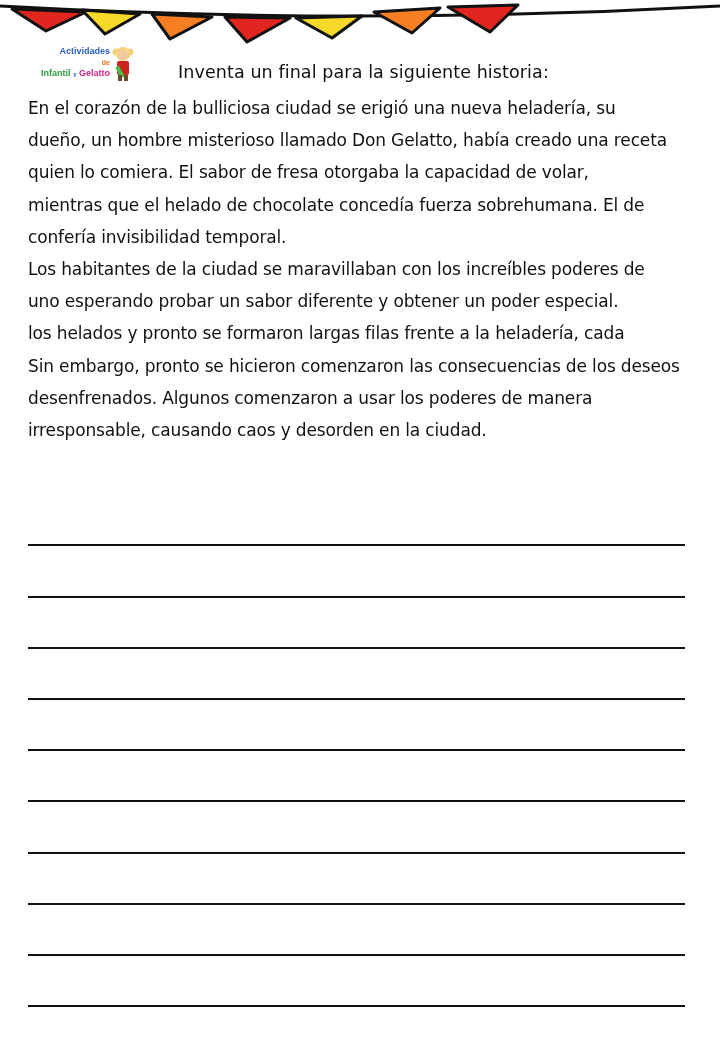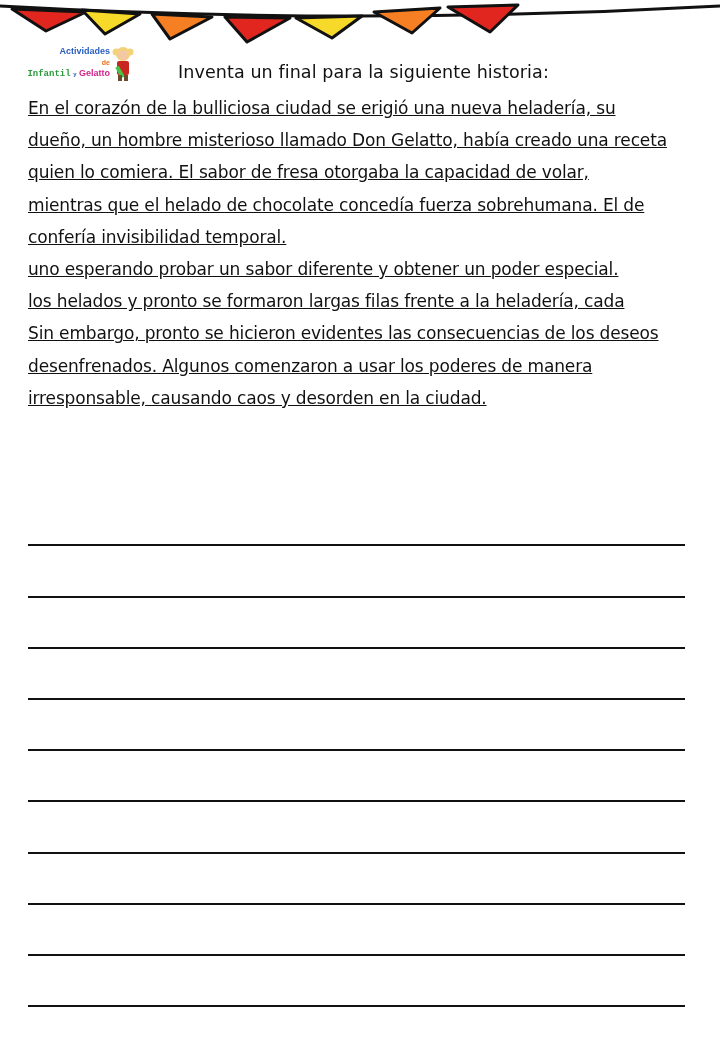--- a/index.html
+++ b/index.html
@@ -5,28 +5,28 @@
   html, body { margin: 0; padding: 0; background: #ffffff; }
   body { width: 720px; height: 1040px; position: relative; overflow: hidden;
          font-family: "DejaVu Sans", sans-serif; color: #111; }
   .banner { position: absolute; left: 0; top: 0; width: 720px; height: 48px; }
   .logo { position: absolute; left: 14px; top: 44px; width: 125px; height: 40px; }
   .logo-text { position: absolute; left: 4px; top: 2px; width: 92px; text-align: right;
                font-family: "Liberation Sans", sans-serif; font-weight: bold; line-height: 11px; }
   .logo-line1 { font-size: 9px; color: #2a5fbf; display: block; }
   .logo-line2 { font-size: 7px; color: #e8701a; display: block; }
   .logo-line3 { font-size: 9px; display: block; white-space: nowrap; }
-  .logo-line3 .a { color: #2a9a3a; font-family: Liberation Mono, monospace; }
+  .logo-line3 .a { color: #2a9a3a; }
   .logo-line3 .b { color: #d0248a; }
   .logo-line3 .c { color: #2a5fbf; font-size: 6px; }
   .mascot { position: absolute; left: 94px; top: 0; width: 30px; height: 38px; }
   .title { position: absolute; left: 178px; top: 55px; font-size: 17.5px; letter-spacing: 0.1px;
            white-space: nowrap; margin-top: 7px; }
   .story { position: absolute; left: 28px; top: 92px; width: 670px; font-size: 17px;
-           line-height: 32.2px; letter-spacing: -0.15px; text-decoration: underline; }
+           line-height: 32.2px; letter-spacing: -0.15px; }
   .story .ln { display: block; white-space: nowrap; }
   .lines { position: absolute; left: 28px; top: 0; width: 657px; }
   .wline { position: absolute; left: 0; width: 657px; height: 0; border-top: 2px solid #111; }
 </style>
 </head>
 <body>
 
 <svg class="banner" viewBox="0 0 720 48">
   <path d="M0 6 Q 360 26 720 6" stroke="#111" stroke-width="3" fill="none"></path>
   <g>
@@ -75,23 +75,24 @@
 </div>
 
 <div class="title">Inventa un final para la siguiente historia:</div>
 
 <div class="story">
   <span class="ln">En el corazón de la bulliciosa ciudad se erigió una nueva heladería, su</span>
   <span class="ln">dueño, un hombre misterioso llamado Don Gelatto, había creado una receta</span>
   <span class="ln">quien lo comiera. El sabor de fresa otorgaba la capacidad de volar,</span>
   <span class="ln">mientras que el helado de chocolate concedía fuerza sobrehumana. El de</span>
   <span class="ln">confería invisibilidad temporal.</span>
+  <span class="ln">Los habitantes de la ciudad se maravillaban con los increíbles poderes de</span>
   <span class="ln">uno esperando probar un sabor diferente y obtener un poder especial.</span>
   <span class="ln">los helados y pronto se formaron largas filas frente a la heladería, cada</span>
-  <span class="ln">Sin embargo, pronto se hicieron evidentes las consecuencias de los deseos</span>
+  <span class="ln">Sin embargo, pronto se hicieron comenzaron las consecuencias de los deseos</span>
   <span class="ln">desenfrenados. Algunos comenzaron a usar los poderes de manera</span>
   <span class="ln">irresponsable, causando caos y desorden en la ciudad.</span>
 </div>
 
 <div class="lines" id="answer-lines">
     <div class="wline" style="top: 544px;"></div>
     <div class="wline" style="top: 596px;"></div>
     <div class="wline" style="top: 647px;"></div>
     <div class="wline" style="top: 698px;"></div>
     <div class="wline" style="top: 749px;"></div>

